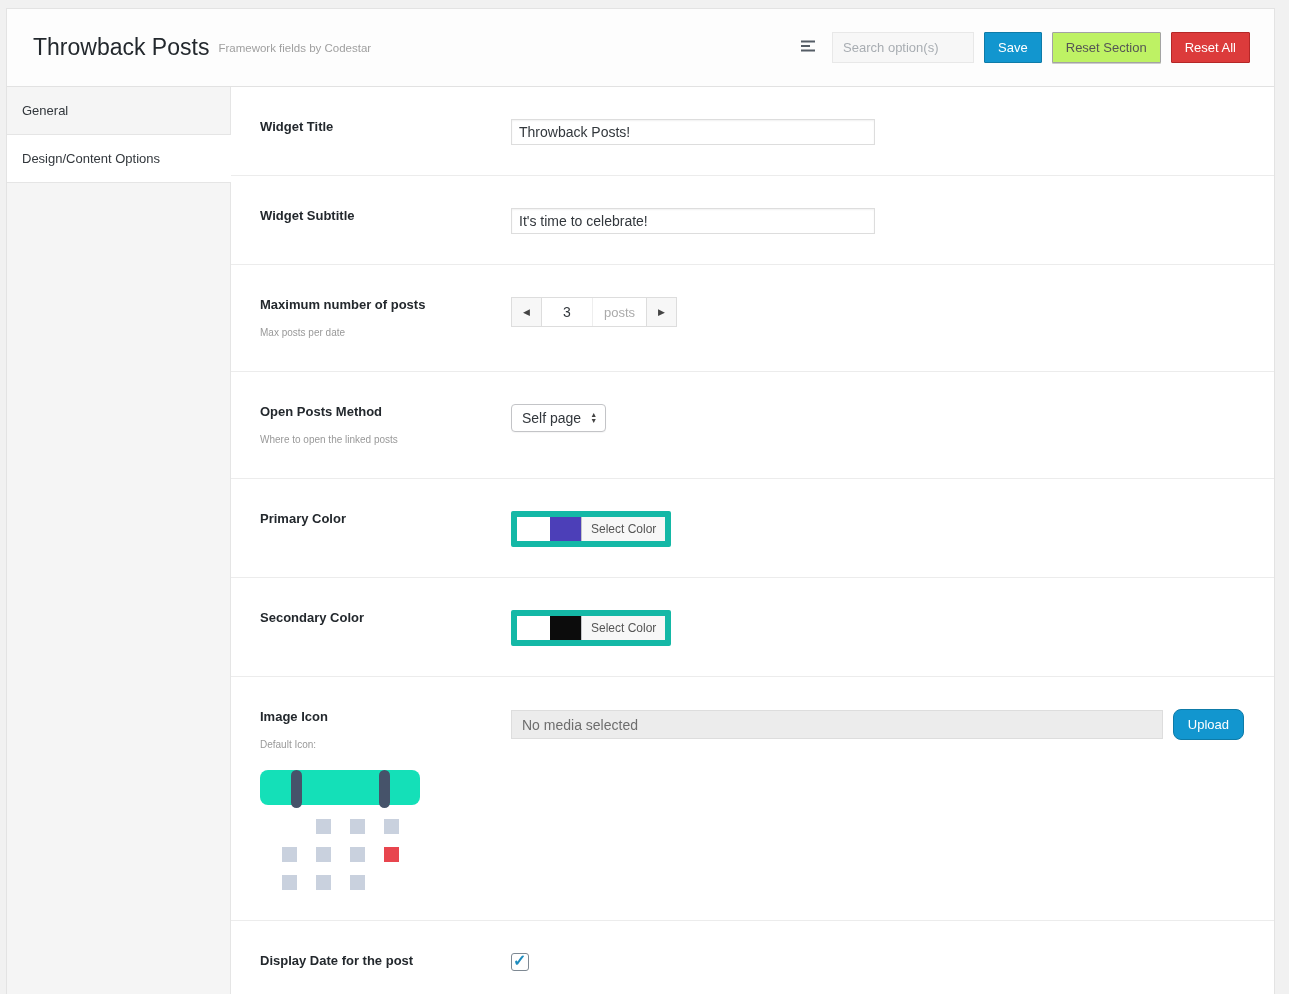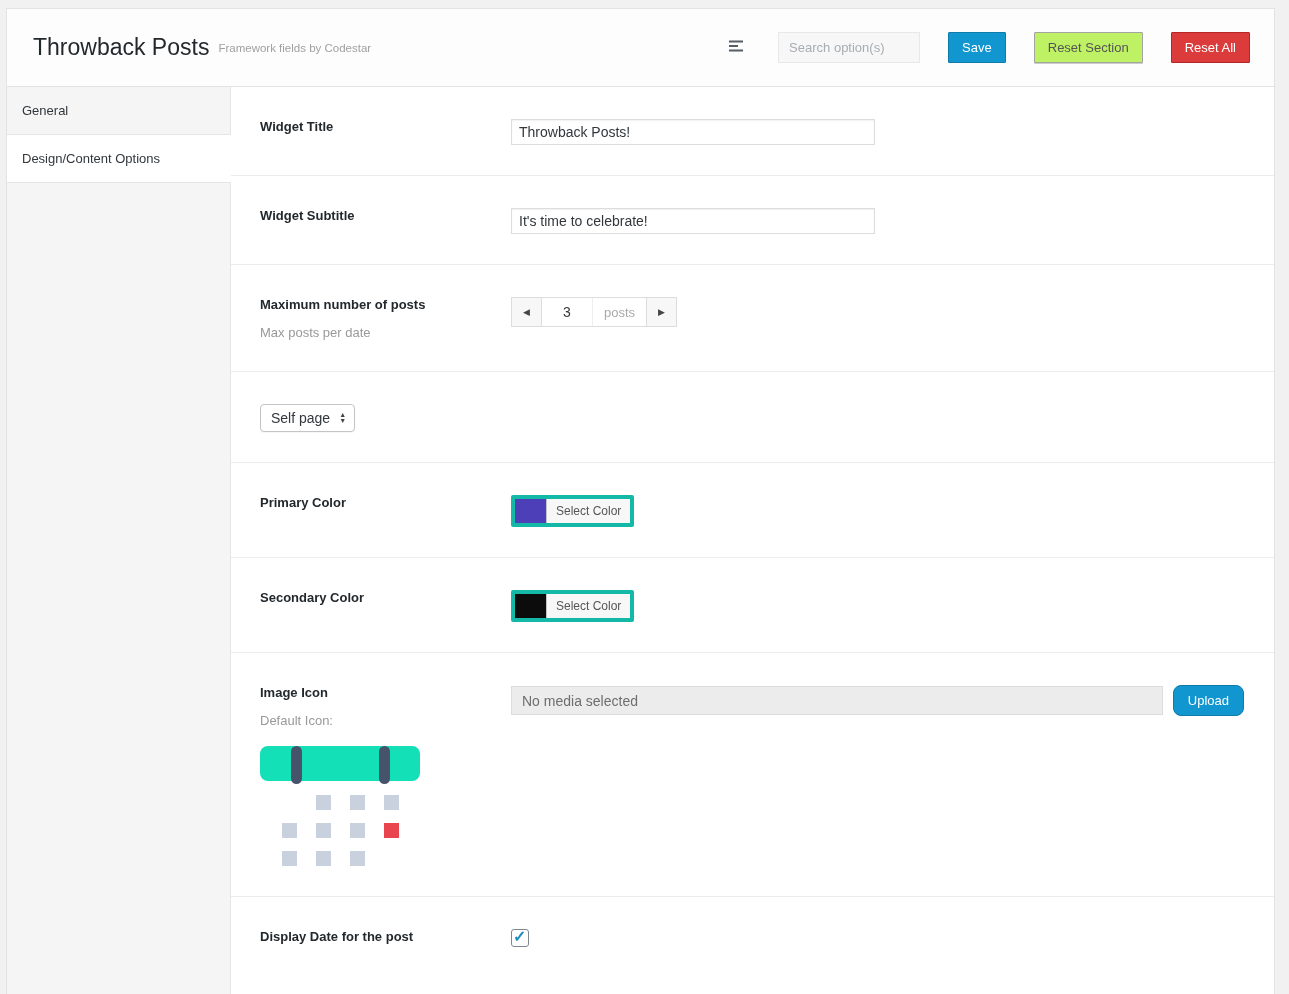--- a/index.html
+++ b/index.html
@@ -18,21 +18,21 @@
   }
   
   .header {
     height:78px; display:flex; align-items:center;
     padding:0 24px 0 26px;
     background:#fdfdfd;
     border-bottom:1px solid #e2e2e2;
   }
   .header h1 { font-size:23px; font-weight:400; margin:0; color:#23282d; }
   .header .subtitle { font-size:11.5px; color:#a0a0a0; margin-left:9px; font-weight:400; }
-  .header-actions { margin-left:auto; display:flex; align-items:flex-start; gap:28px; }
+  .header-actions { margin-left:auto; display:flex; align-items:flex-start; gap:10px; }
   .icon-btn {
     background:transparent; border:none; padding:6px; cursor:pointer;
     display:flex; align-items:center;
   }
   .icon-btn svg rect { fill:#555d66; }
   .search-input {
     width:142px; height:31px; padding:0 10px;
     border:1px solid #e8e8e8; background:#f7f7f7;
     font-size:13px; color:#555; font-family:"Liberation Sans",sans-serif;
     outline:none;
@@ -57,21 +57,21 @@
     padding:16px 15px; font-size:13px; color:#32373c;
     border-bottom:1px solid #e5e5e5; cursor:pointer;
   }
   .nav-item.active { background:#fff; margin-right:-1px; }
   .main { flex:1; background:#fff; }
   
   .field-row { display:flex; padding:32px 30px 30px 29px; border-bottom:1px solid #ececec; }
   .field-row:last-child { border-bottom:none; }
   .field-left { width:251px; flex-shrink:0; padding-right:30px; }
   .field-title { margin:0; font-size:13px; font-weight:bold; color:#23282d; line-height:16px; }
-  .field-desc { margin:12px 0 0; font-size:13px; color:#999; line-height:16px; }
+  .field-desc { margin:12px 0 0; font-size:10px; color:#999; line-height:16px; }
   .field-right { flex:1; }
   
   .text-input {
     width:364px; height:26px; padding:0 7px;
     border:1px solid #dddddd; box-shadow:inset 0 1px 2px rgba(0,0,0,.06);
     font-size:14px; color:#32373c; font-family:"Liberation Sans",sans-serif;
     outline:none;
   }
   
   .spinner { display:inline-flex; align-items:stretch; border:1px solid #ddd; height:30px; background:#fff; }
@@ -93,21 +93,21 @@
   
   .select-box {
     display:inline-flex; align-items:center; gap:9px;
     height:28px; padding:0 8px 0 10px;
     border:1px solid #c3c4c7; border-radius:4px; background:#fff;
     box-shadow:0 1px 1px rgba(0,0,0,.04);
     font-size:14px; color:#32373c; cursor:pointer;
   }
   .updown { display:flex; flex-direction:column; line-height:6px; font-size:7px; color:#444; }
   
-  .color-field { display:inline-flex; border:4px solid #14b8a6; border-radius:2px; overflow:hidden; }
+  .color-field { display:inline-flex; border:6px solid #14b8a6; border-radius:2px; overflow:hidden;padding-left:33px; }
   .color-swatch { width:31px; height:24px; display:block; cursor:pointer; }
   .select-color-btn {
     height:24px; padding:0 9px; background:#f7f7f7; border:none; border-left:1px solid #c3c4c7;
     font-size:12px; color:#555; cursor:pointer; font-family:"Liberation Sans",sans-serif;
   }
   
   .media-row { display:flex; align-items:center; }
   .media-input {
     flex:1; height:29px; padding:0 10px;
     background:#ececec; border:1px solid #ddd;
@@ -213,20 +213,24 @@
             <input class="spin-value" value="3" style="">
             <span class="spin-unit">posts</span>
             <button class="spin-btn inc">
               <span>▶</span>
             </button>
           </div>
         </div>
       </div>
 
       <div class="field-row">
+        <div class="field-left">
+          <h4 class="field-title">Open Posts Method</h4>
+          <p class="field-desc">Where to open the linked posts</p>
+        </div>
         <div class="field-right">
           <div class="select-box">
             <span>Self page</span>
             <span class="updown">
               <span>▲</span>
               <span>▼</span>
             </span>
           </div>
         </div>
       </div>

